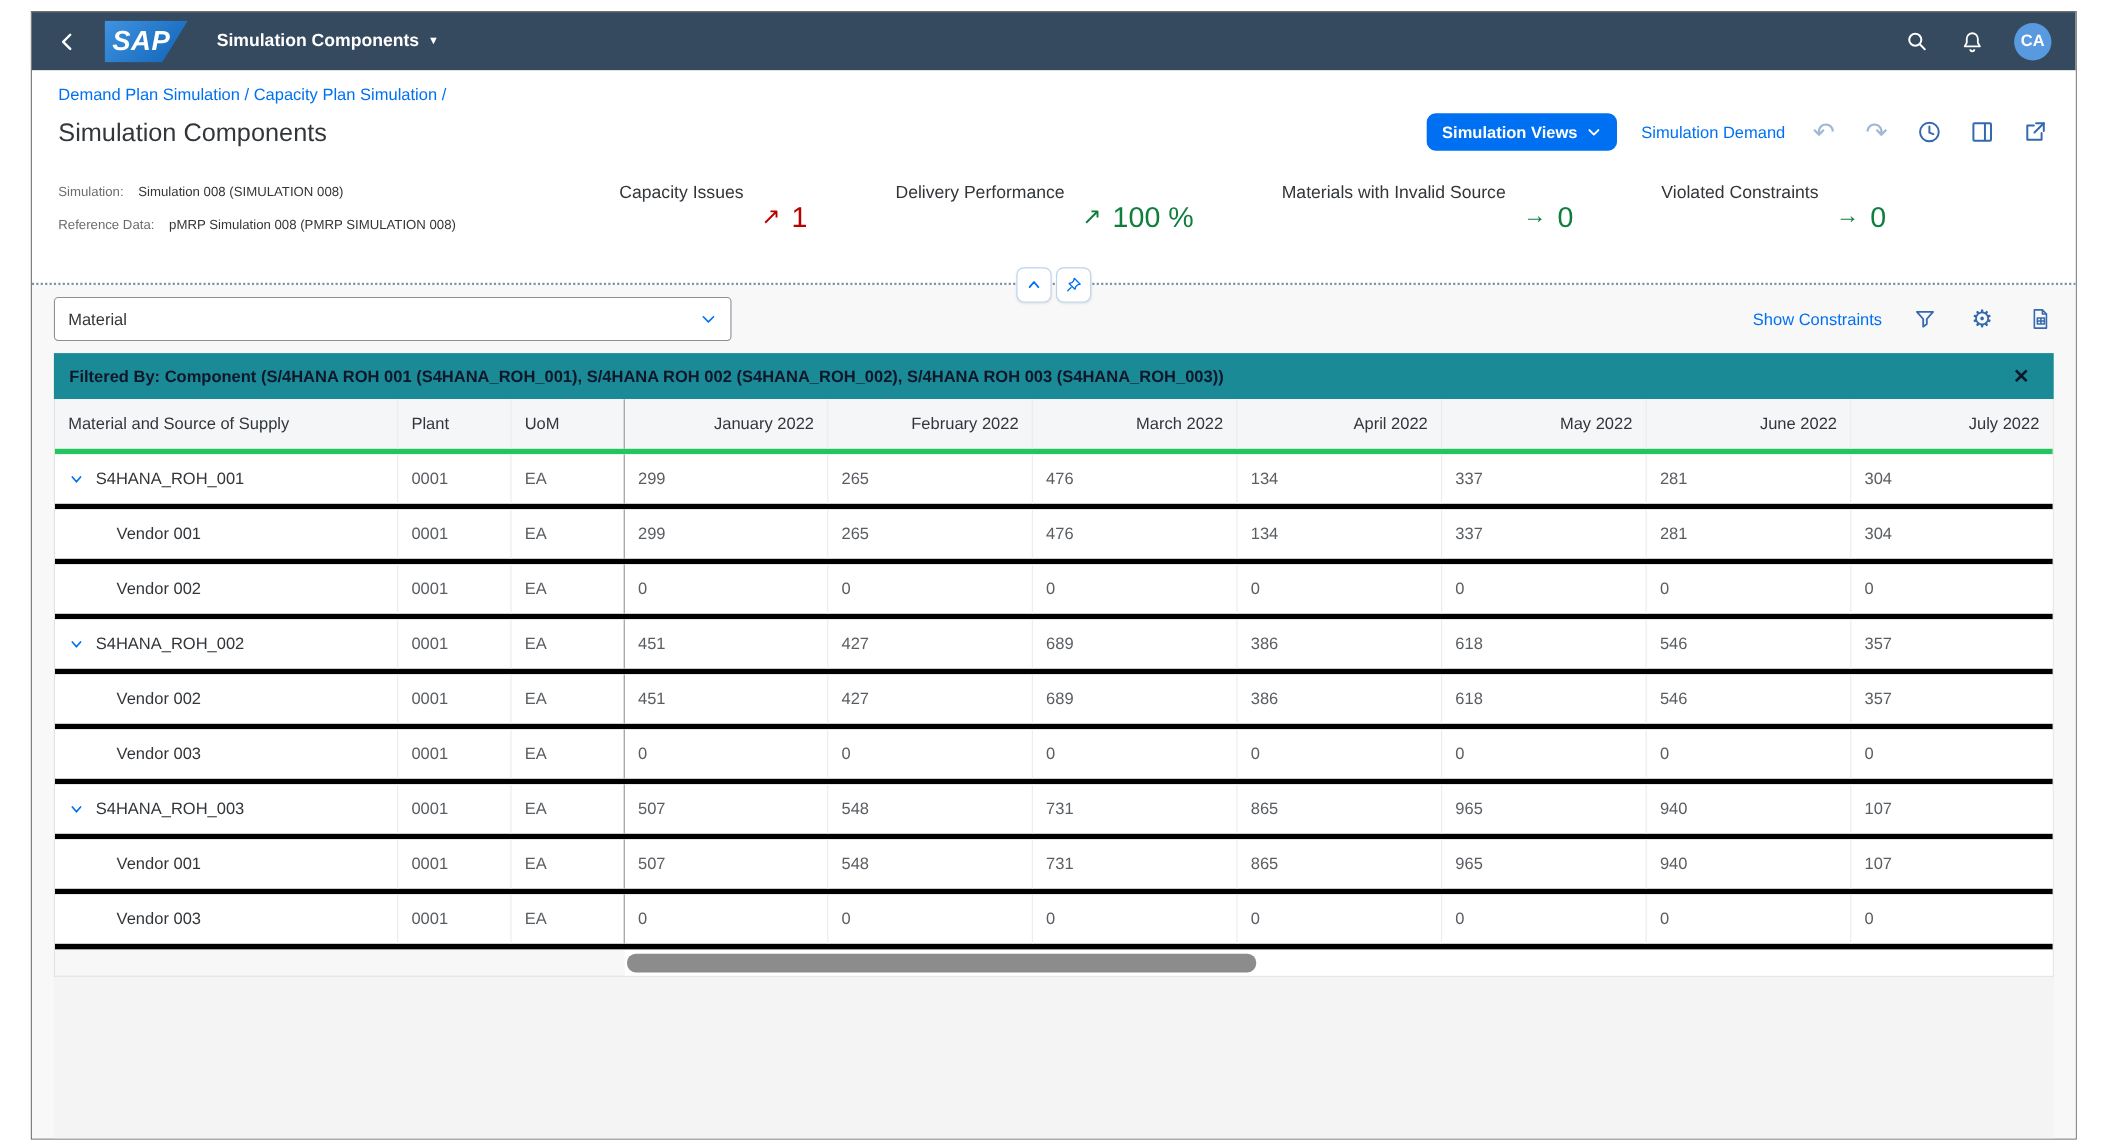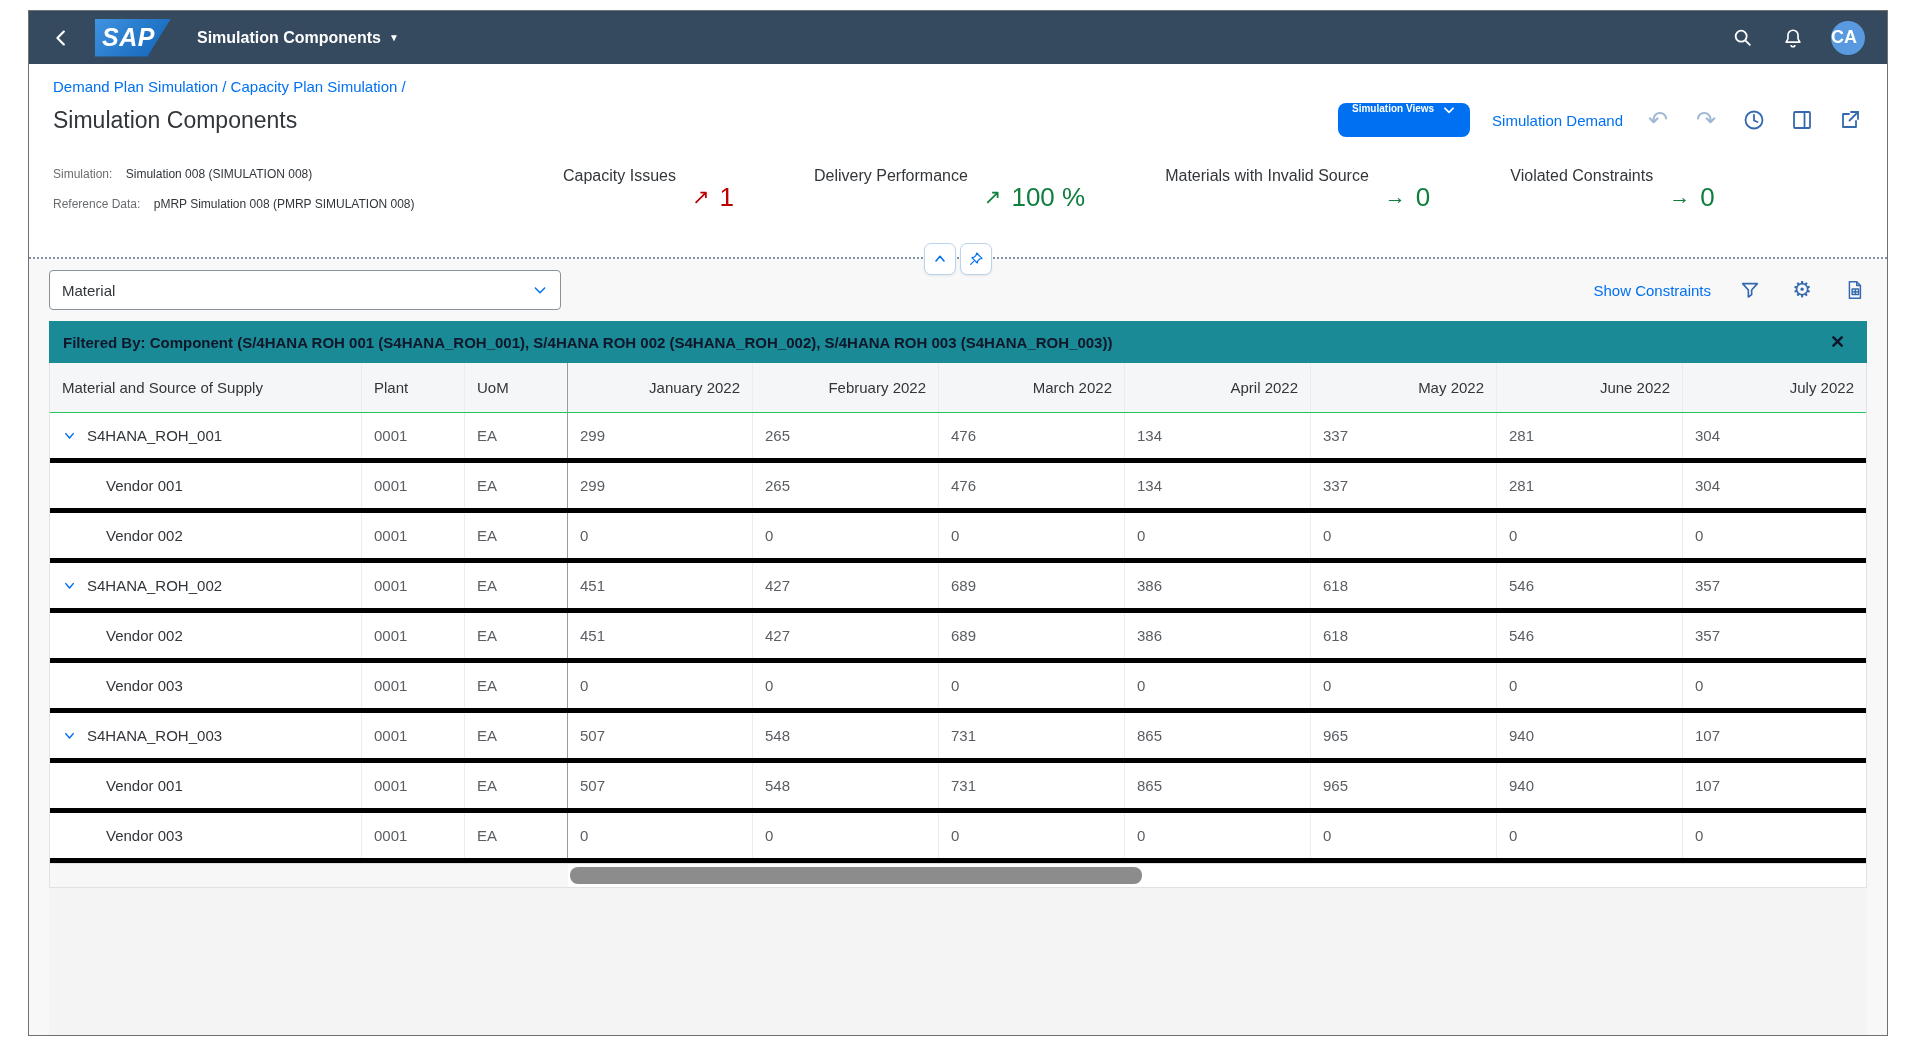--- a/index.html
+++ b/index.html
@@ -15,32 +15,32 @@
   .sap-logo { width:76px; height:38px; margin-left:14px; position:relative;
     background:linear-gradient(135deg,#3f93e0 0%,#0f62b6 100%);
     clip-path:polygon(0 0,100% 0,69% 100%,0 100%);
     display:flex; align-items:center; }
   .sap-logo span { color:#fff; font-weight:bold; font-style:italic; font-size:25px; letter-spacing:.5px; padding-left:7px; }
   .shell-title { color:#fff; font-size:16px; font-weight:bold; margin-left:26px; display:flex; align-items:center; gap:8px; cursor:pointer; }
   .shell-title .tri { font-size:10px; }
   .shell-right { margin-left:auto; display:flex; align-items:center; gap:26px; }
   .shell-icon { color:#fff; width:24px; height:24px; display:flex; align-items:center; justify-content:center; cursor:pointer; }
   .avatar { width:34px; height:34px; border-radius:50%; background:#5899e0; color:#fff;
-    font-size:18px; font-weight:bold; display:flex; align-items:center; cursor:pointer; }
+    font-size:15px; font-weight:bold; display:flex; align-items:center; justify-content:center; cursor:pointer; }
 
   
   .pagehead { background:#fff; padding:14px 24px 4px 24px; flex:0 0 auto; }
   .crumbs { font-size:15px; color:var(--accent,#0070f2); }
   .crumbs a { color:var(--accent,#0070f2); text-decoration:none; cursor:pointer; }
   .crumb-sep::after { content:" / "; color:var(--accent,#0070f2); }
   .titlerow { display:flex; align-items:center; margin-top:8px; }
   .page-title { font-size:23px; color:#32363a; font-weight:normal; }
   .head-actions { margin-left:auto; display:flex; align-items:center; gap:22px; }
   .btn-primary { background:var(--accent,#0070f2); color:#fff; border:none; border-radius:8px;
-    height:34px; padding:0 14px; font-size:10px; font-weight:bold; display:flex; align-items:flex-start; gap:8px;
+    height:34px; padding:0 14px; font-size:15px; font-weight:bold; display:flex; align-items:center; gap:8px;
     font-family:inherit; cursor:pointer; }
   .link { color:var(--accent,#0070f2); font-size:15px; cursor:pointer; text-decoration:none; }
   .hicon { width:26px; height:26px; display:flex; align-items:center; justify-content:center;
     color:#3569ae; font-size:24px; cursor:pointer; }
   .hicon.muted { color:#9fb8d3; }
 
   
   .summary { background:#fff; padding:26px 24px 30px 24px; display:flex; gap:80px; position:relative;
     border-bottom:2px dotted #7e94a8; flex:0 0 auto; }
   .sim-info { min-width:430px; }
@@ -55,35 +55,35 @@
   .pos { color:var(--positive,#107e3e); }
   .collapse-ctl { position:absolute; left:50%; bottom:-18px; transform:translateX(-50%);
     display:flex; gap:4px; z-index:5; }
   .ctl-btn { width:32px; height:32px; background:#fff; border:1px solid #bcd3ee; border-radius:7px;
     color:var(--accent,#0070f2); display:flex; align-items:center; justify-content:center; cursor:pointer;
     box-shadow:0 1px 2px rgba(0,0,0,.08); }
 
   
   .content { flex:1; background:#f8f8f8; padding:0 20px; display:flex; flex-direction:column; }
   .toolbar { height:62px; display:flex; align-items:center; flex:0 0 auto; }
-  .select { width:512px; height:40px; background:#fff; border:1px solid #89919a; border-radius:4px;
+  .select { width:616px; height:40px; background:#fff; border:1px solid #89919a; border-radius:4px;
     display:flex; align-items:center; padding:0 12px; font-size:15px; color:#32363a; cursor:pointer; }
   .select .chev { margin-left:auto; color:var(--accent,#0070f2); }
   .toolbar-right { margin-left:auto; display:flex; align-items:center; gap:26px; }
   .ticon { width:26px; height:26px; display:flex; align-items:center; justify-content:center;
     color:#3569ae; font-size:22px; cursor:pointer; }
 
   .filterbar { height:42px; background:var(--teal,#1a8a96); color:#0f172a; display:flex; align-items:center;
     padding:0 14px; font-size:15px; font-weight:bold; flex:0 0 auto; }
   .filterbar .x { margin-left:auto; font-size:18px; cursor:pointer; padding:0 8px; }
 
   
   .grid { background:#fff; border:1px solid #e2e2e2; border-top:none; flex:0 0 auto; }
   .trow { display:flex; height:50px; border-bottom:5px solid #000000; background:#fff; }
-  .trow.head { background:#f5f6f7; border-bottom:1px solid #22c55e; }
+  .trow.head { background:#f5f6f7; border-bottom:5px solid #22c55e; }
   .tcell { padding:0 12px; display:flex; align-items:center; font-size:15px; color:#5a5e63;
     border-right:1px solid #ececec; overflow:hidden; white-space:nowrap; }
   .head .tcell { color:#32363a; }
   .c-mat { width:312px; color:#32363a; }
   .c-plant { width:103px; }
   .c-uom { width:103px; }
   .c-month { width:186px; }
   .c-month.first { border-left:1px solid #969ba1; margin-left:-1px; }
   .c-last { flex:1; border-right:none; }
   .head .c-month, .head .c-last { justify-content:flex-end; text-align:right; }

